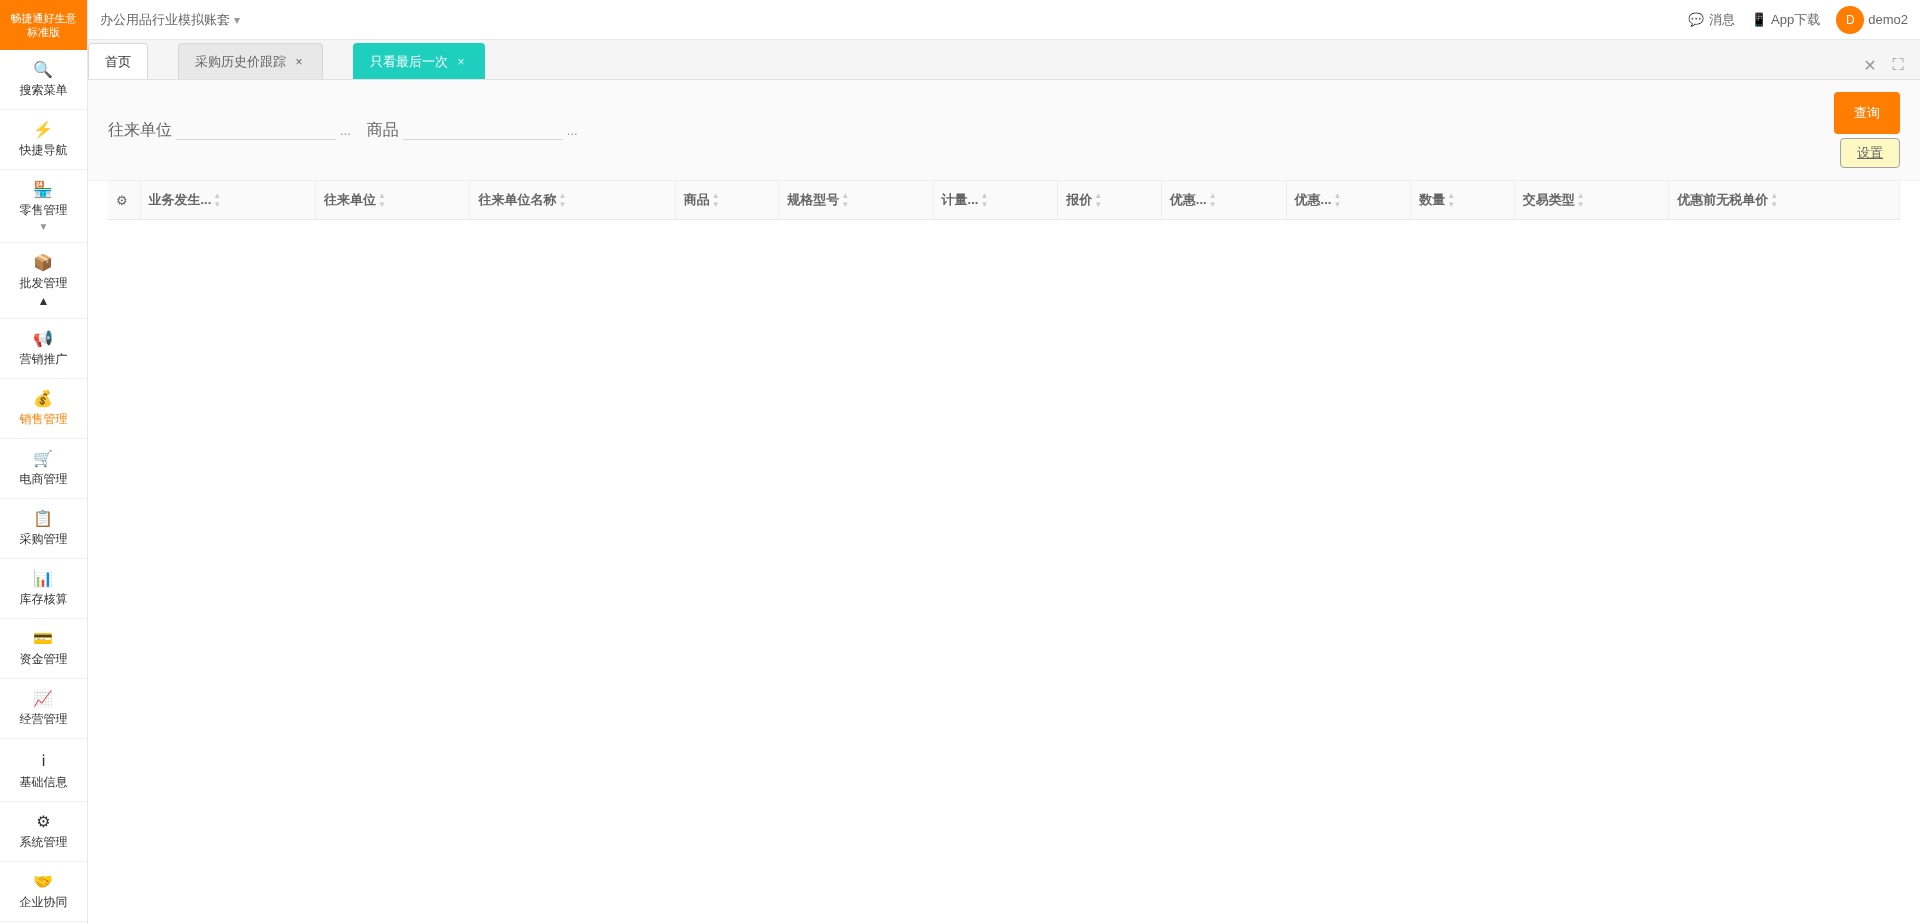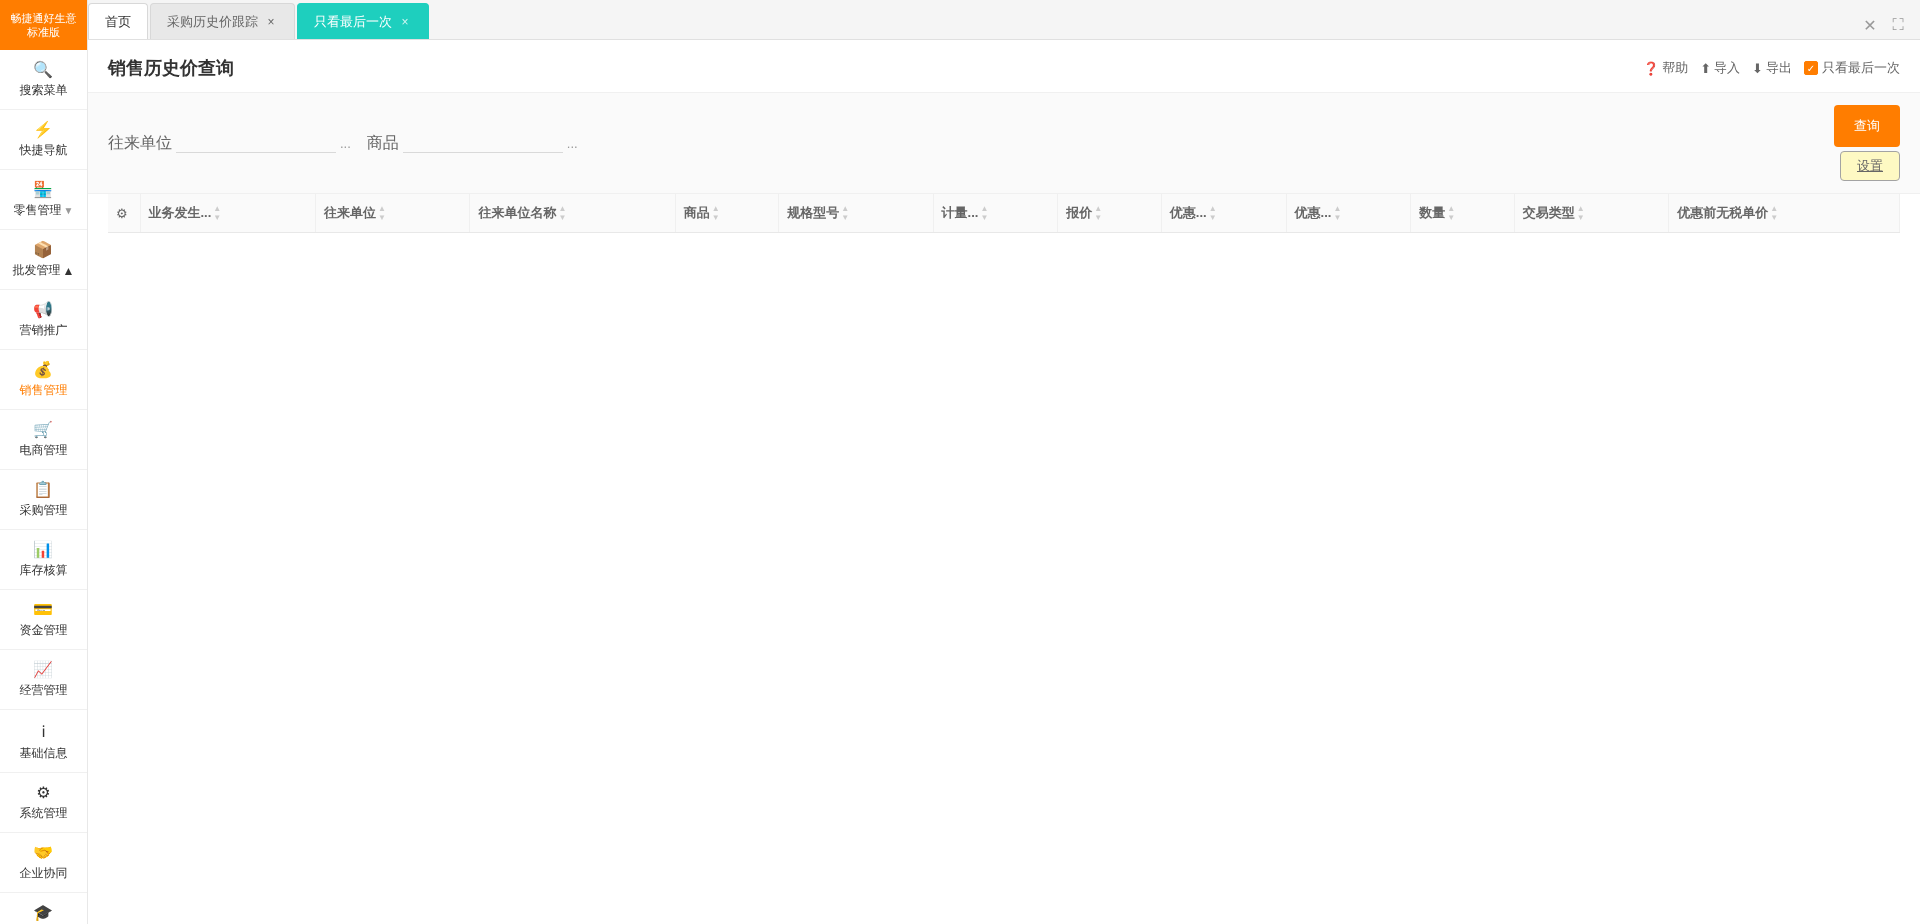--- a/index.html
+++ b/index.html
@@ -42,20 +42,21 @@
       gap: 3px;
     }
     .sidebar-item.active { color: #ff7d00; }
     .sidebar-item .icon { font-size: 16px; }
     .sidebar-item-with-arrow {
       display: flex;
       align-items: center;
       justify-content: center;
       gap: 2px;
       font-size: 12px;
+      flex-direction: column;
     }
     .arrow-down { font-size: 10px; color: #999; }
 
     
     .main {
       flex: 1;
       display: flex;
       flex-direction: column;
       height: 924px;
       overflow: hidden;
@@ -112,20 +113,21 @@
 
     
     .tabbar {
       height: 40px;
       background: #f5f5f5;
       display: flex;
       align-items: flex-end;
       padding: 0;
       flex-shrink: 0;
       border-bottom: 1px solid #e0e0e0;
+      gap: 28px;
     }
     .tab {
       height: 36px;
       padding: 0 16px;
       display: flex;
       align-items: center;
       gap: 6px;
       font-size: 13px;
       cursor: pointer;
       border-top-left-radius: 4px;
@@ -442,20 +444,42 @@
   </div>
   <div class="sidebar-item">
     <span class="icon">🎓</span>
 
   </div>
 
 </div>
 
 <div class="main">
 
+  <div class="topbar">
+    <div class="topbar-left">
+      <div class="topbar-dropdown">
+        <span>办公用品行业模拟账套</span>
+        <span style="color:#999;font-size:12px;">▾</span>
+      </div>
+    </div>
+    <div class="topbar-right">
+      <div class="topbar-right-item">
+        <span>💬</span>
+        <span>消息</span>
+      </div>
+      <div class="topbar-right-item">
+        <span>📱</span>
+        <span>App下载</span>
+      </div>
+      <div class="topbar-right-item">
+        <div class="avatar">D</div>
+        <span>demo2</span>
+      </div>
+    </div>
+  </div>
 
   <div class="tabbar">
     <div class="tab home">
       <span>首页</span>
     </div>
     <div class="tab">
       <span>采购历史价跟踪</span>
       <span class="tab-close" style="color:#666;">×</span>
     </div>
     <div class="tab active">
@@ -463,41 +487,20 @@
       <span class="tab-close">×</span>
     </div>
     <div class="tab-window-controls">
       <div class="win-btn">✕</div>
       <div class="win-btn">⛶</div>
     </div>
   </div>
 
   <div class="page-content">
 
-    <div class="page-header">
-      <h1 class="page-title">销售历史价查询</h1>
-      <div class="page-header-actions">
-        <div class="header-action-item">
-          <span>❓</span>
-          <span>帮助</span>
-        </div>
-        <div class="header-action-item">
-          <span>⬆</span>
-          <span>导入</span>
-        </div>
-        <div class="header-action-item">
-          <span>⬇</span>
-          <span>导出</span>
-        </div>
-        <div class="checkbox-container">
-          <div class="checkbox-checked">✓</div>
-          <span>只看最后一次</span>
-        </div>
-      </div>
-    </div>
 
     <div class="filter-bar">
 
 
       <div class="filter-input-group">
         <span class="filter-label">往来单位</span>
         <input class="filter-input" type="text" value="" style="">
         <span class="filter-dots">...</span>
       </div>
 

